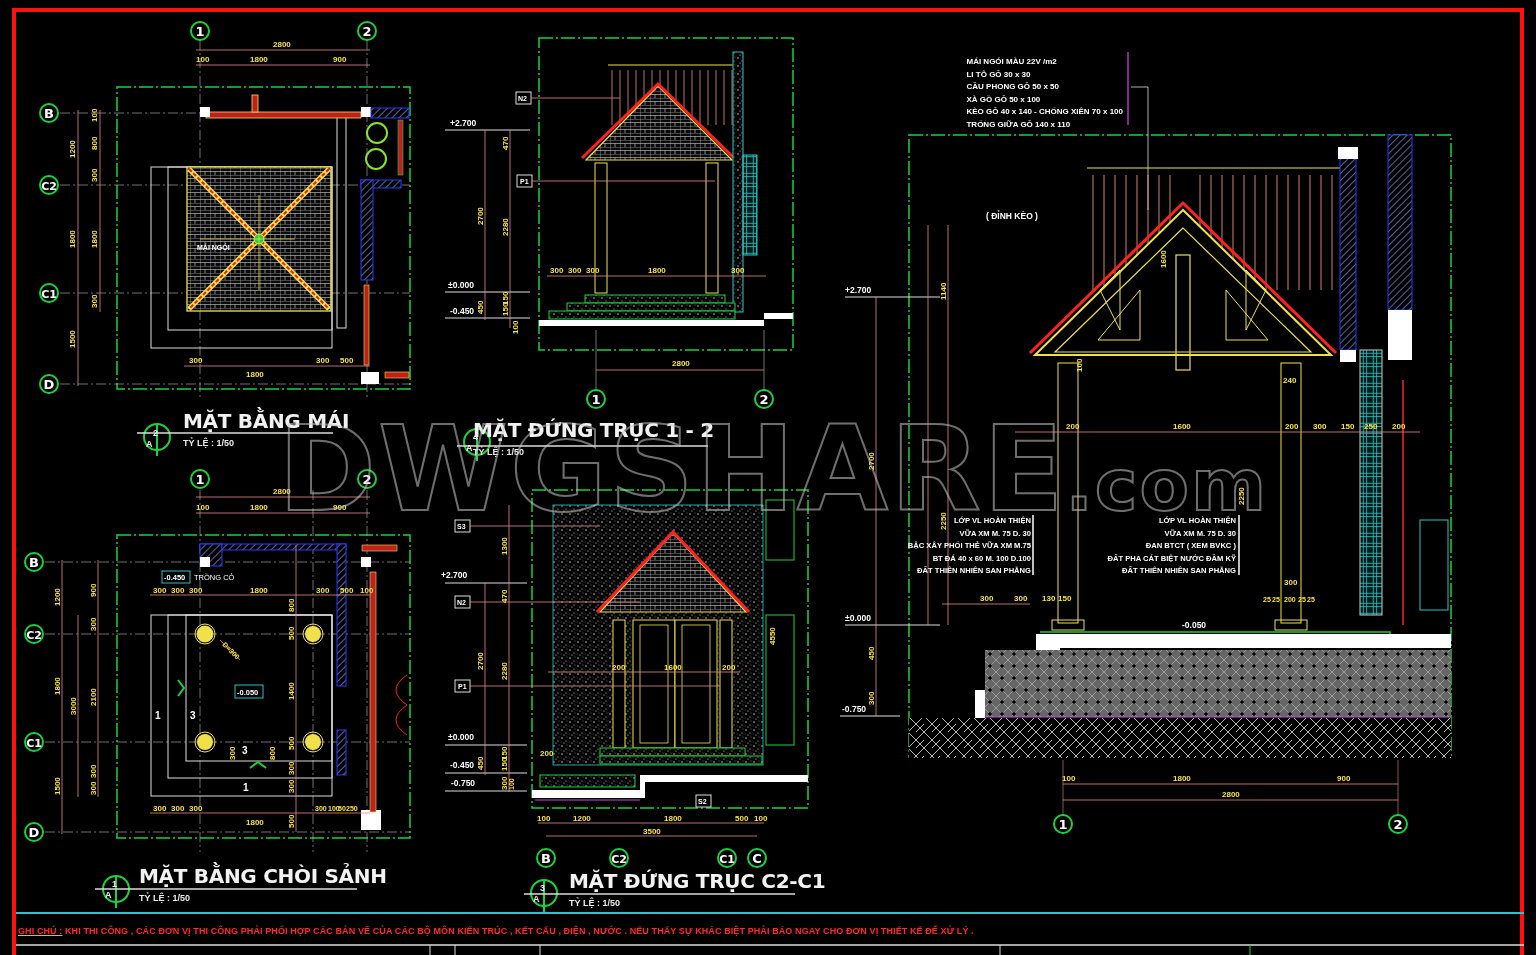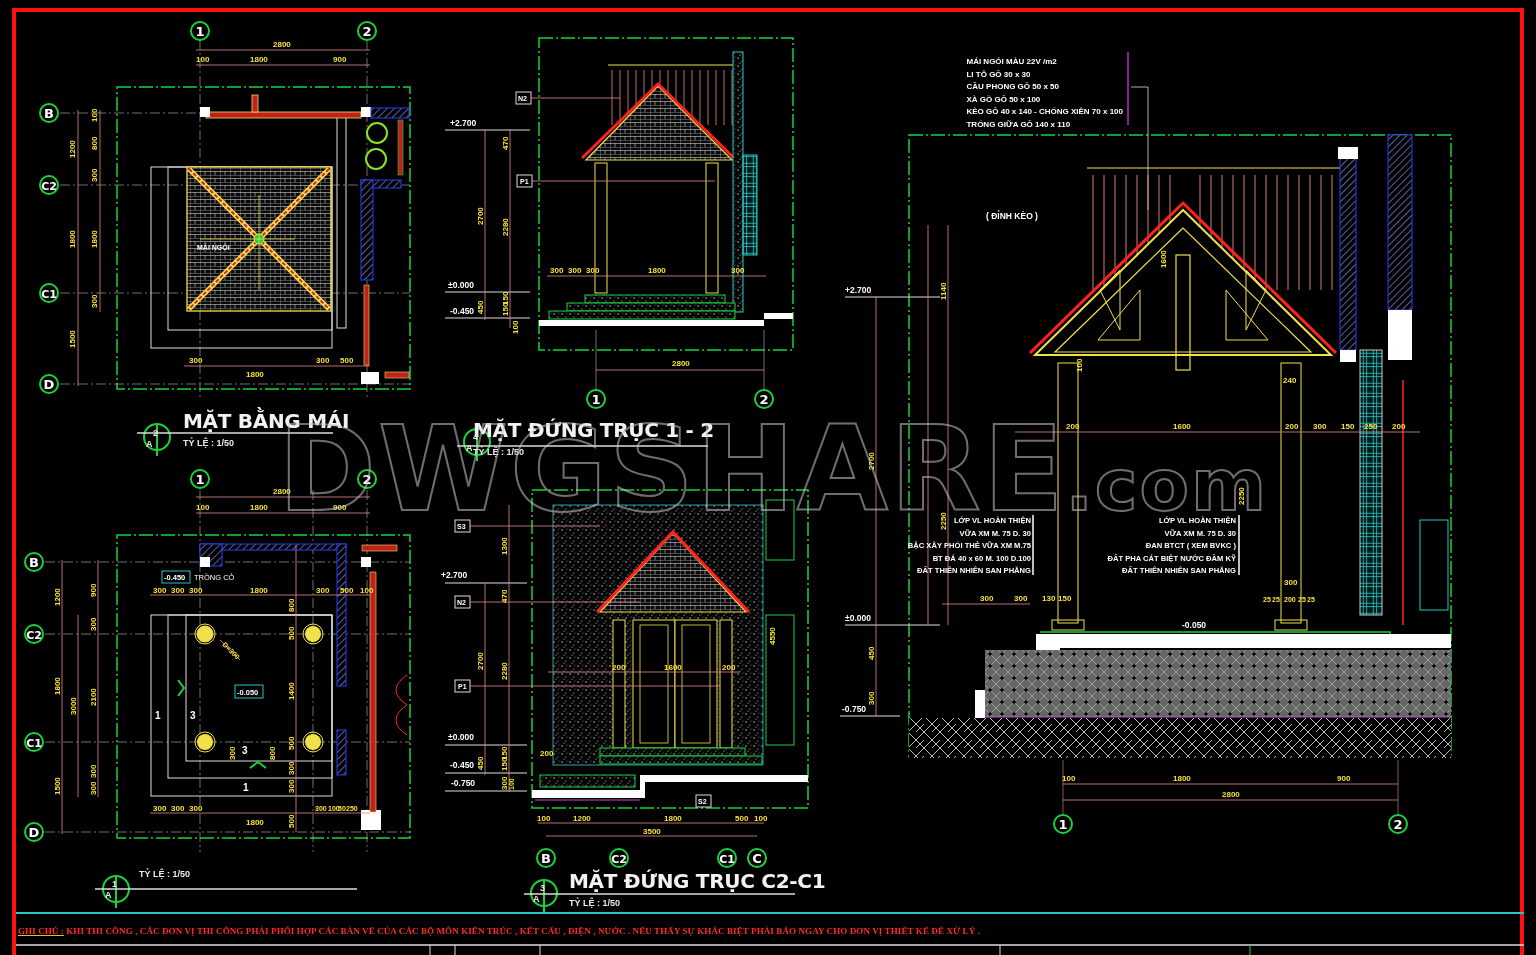--- a/index.html
+++ b/index.html
@@ -6,21 +6,21 @@
   body{width:1536px;height:955px;position:relative;overflow:hidden;font-family:"Liberation Sans",sans-serif;color:#fff;}
   .frame{position:absolute;left:12px;top:8px;width:1512px;height:960px;border:4px solid #ff1010;box-sizing:border-box;}
   svg.main{position:absolute;left:0;top:0;}
   .title-block{position:absolute;}
   .t-title{font-family:"DejaVu Sans",sans-serif;font-weight:bold;color:#f2f2f2;font-size:20px;white-space:nowrap;letter-spacing:-0.3px;}
   .t-scale{font-family:"Liberation Sans",sans-serif;font-weight:bold;color:#eaeaea;font-size:9px;white-space:nowrap;}
   .dim{font-family:"Liberation Sans",sans-serif;font-weight:bold;font-size:8px;fill:#f7e23a;}
   .lvl{font-family:"Liberation Sans",sans-serif;font-weight:bold;font-size:8.5px;fill:#ffffff;}
   .ax{font-family:"DejaVu Sans",sans-serif;font-weight:bold;font-size:13px;fill:#ffffff;}
   .note{font-family:"Liberation Sans",sans-serif;font-weight:bold;font-size:8px;fill:#ffffff;}
-  .footer-note{position:absolute;left:18px;top:926px;font-family:Liberation Serif, serif;font-size:9px;font-weight:bold;color:#ff2a2a;white-space:nowrap;letter-spacing:0.1px;}
+  .footer-note{position:absolute;left:18px;top:926px;font-family:Liberation Sans, sans-serif;font-size:9px;font-weight:bold;color:#ff2a2a;white-space:nowrap;letter-spacing:0.1px;}
   .footer-note .lbl{color:#ff2a2a;text-decoration:underline;text-decoration-color:#e0c020;}
   .watermark{position:absolute;left:278px;top:400px;font-family:"DejaVu Sans",sans-serif;font-weight:bold;font-size:118px;color:transparent;-webkit-text-stroke:2px rgba(200,200,200,0.55);letter-spacing:2px;white-space:nowrap;}
   .watermark .com{font-size:72px;}
   .matlist{position:absolute;font-family:"Liberation Sans",sans-serif;font-weight:bold;font-size:8px;color:#fff;text-align:left;line-height:12.5px;white-space:nowrap;}
   .layerlist{position:absolute;font-family:"Liberation Sans",sans-serif;font-weight:bold;font-size:7.6px;color:#fff;text-align:right;line-height:12.5px;white-space:nowrap;margin-left:41px;}
 </style>
 </head>
 <body>
 
 <div class="frame"></div>
@@ -580,20 +580,21 @@
 <div class="title-block" style="left:473px;top:418px;">
   <div class="t-title">MẶT ĐỨNG TRỤC 1 - 2</div>
   <div class="t-scale" style="margin-top:5px">TỶ LỆ : 1/50</div>
 </div>
 <div class="title-block" style="left:470px;top:434px;">
   <span class="t-scale" style="font-size:9px;position:absolute;left:3px;top:-2px">4</span>
   <span class="t-scale" style="font-size:9px;position:absolute;left:-4px;top:9px">A</span>
 </div>
 
 <div class="title-block" style="left:139px;top:864px;">
+  <div class="t-title">MẶT BẰNG CHÒI SẢNH</div>
   <div class="t-scale" style="margin-top:5px">TỶ LỆ : 1/50</div>
 </div>
 <div class="title-block" style="left:109px;top:881px;">
   <span class="t-scale" style="font-size:9px;position:absolute;left:3px;top:-2px">1</span>
   <span class="t-scale" style="font-size:9px;position:absolute;left:-4px;top:9px">A</span>
 </div>
 
 <div class="title-block" style="left:569px;top:869px;">
   <div class="t-title">MẶT ĐỨNG TRỤC C2-C1</div>
   <div class="t-scale" style="margin-top:5px">TỶ LỆ : 1/50</div>

